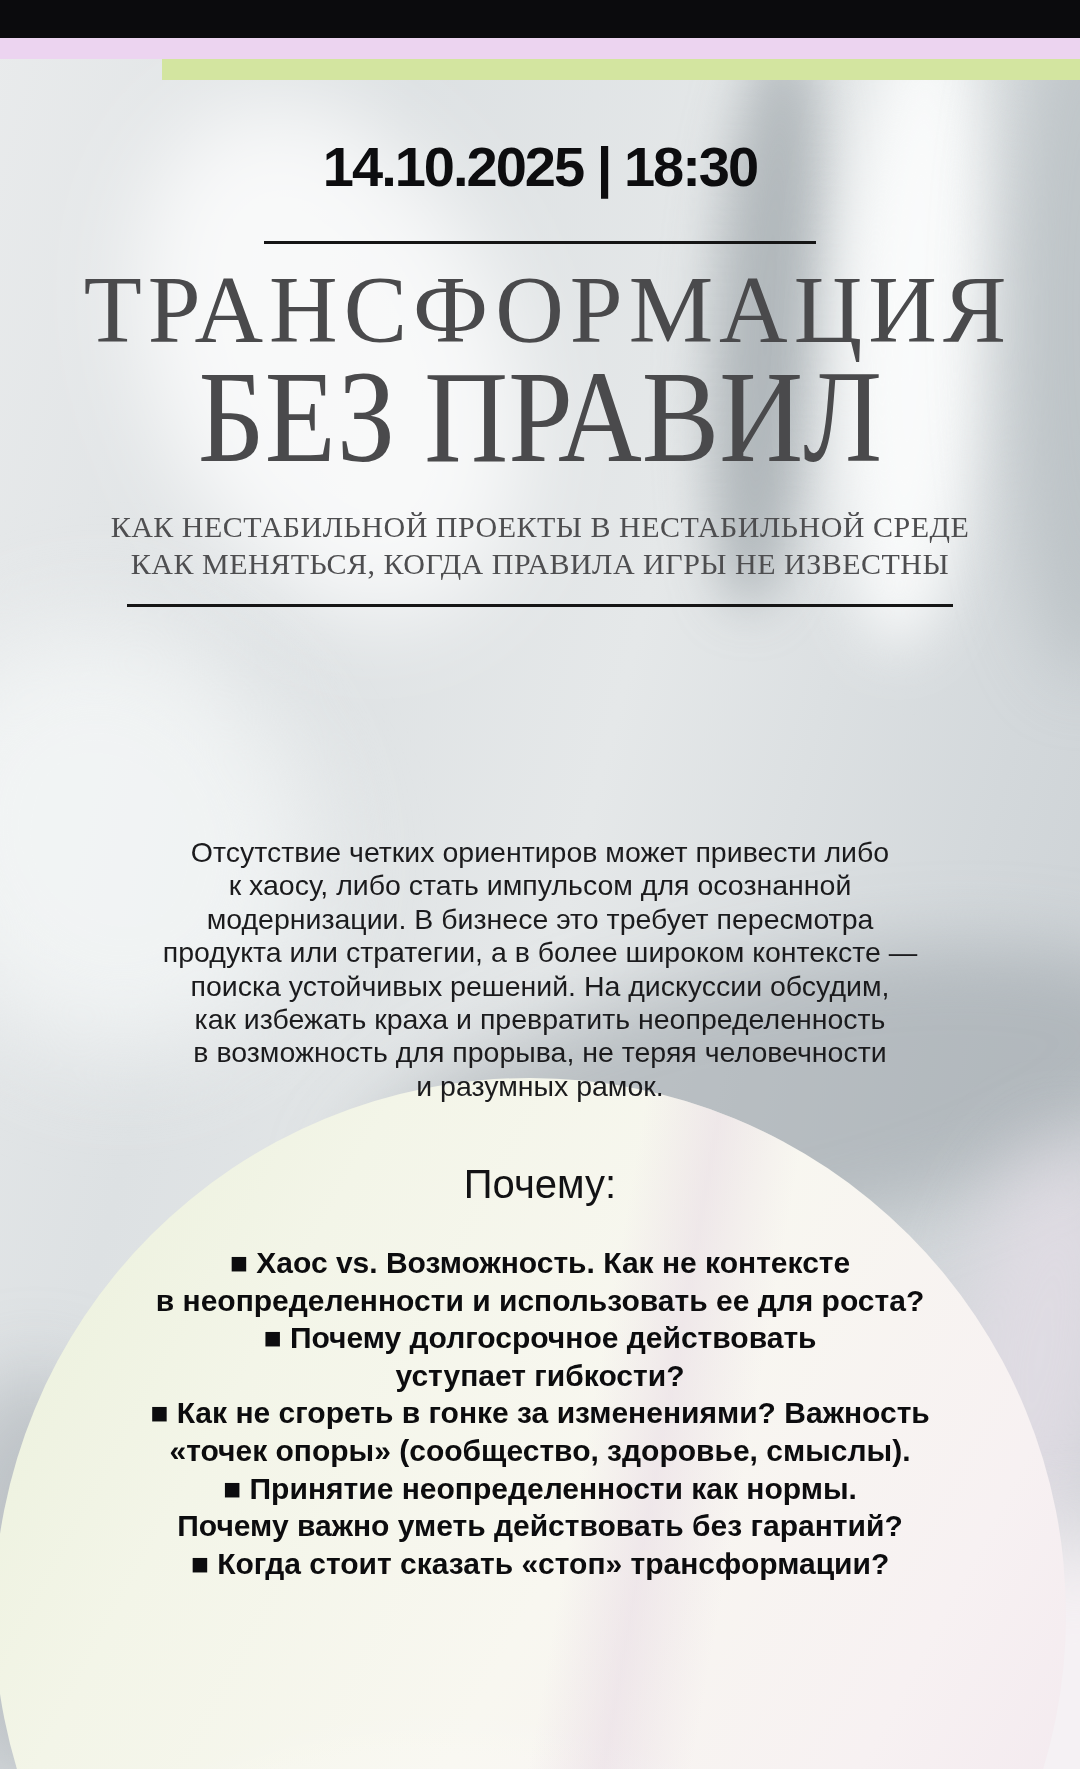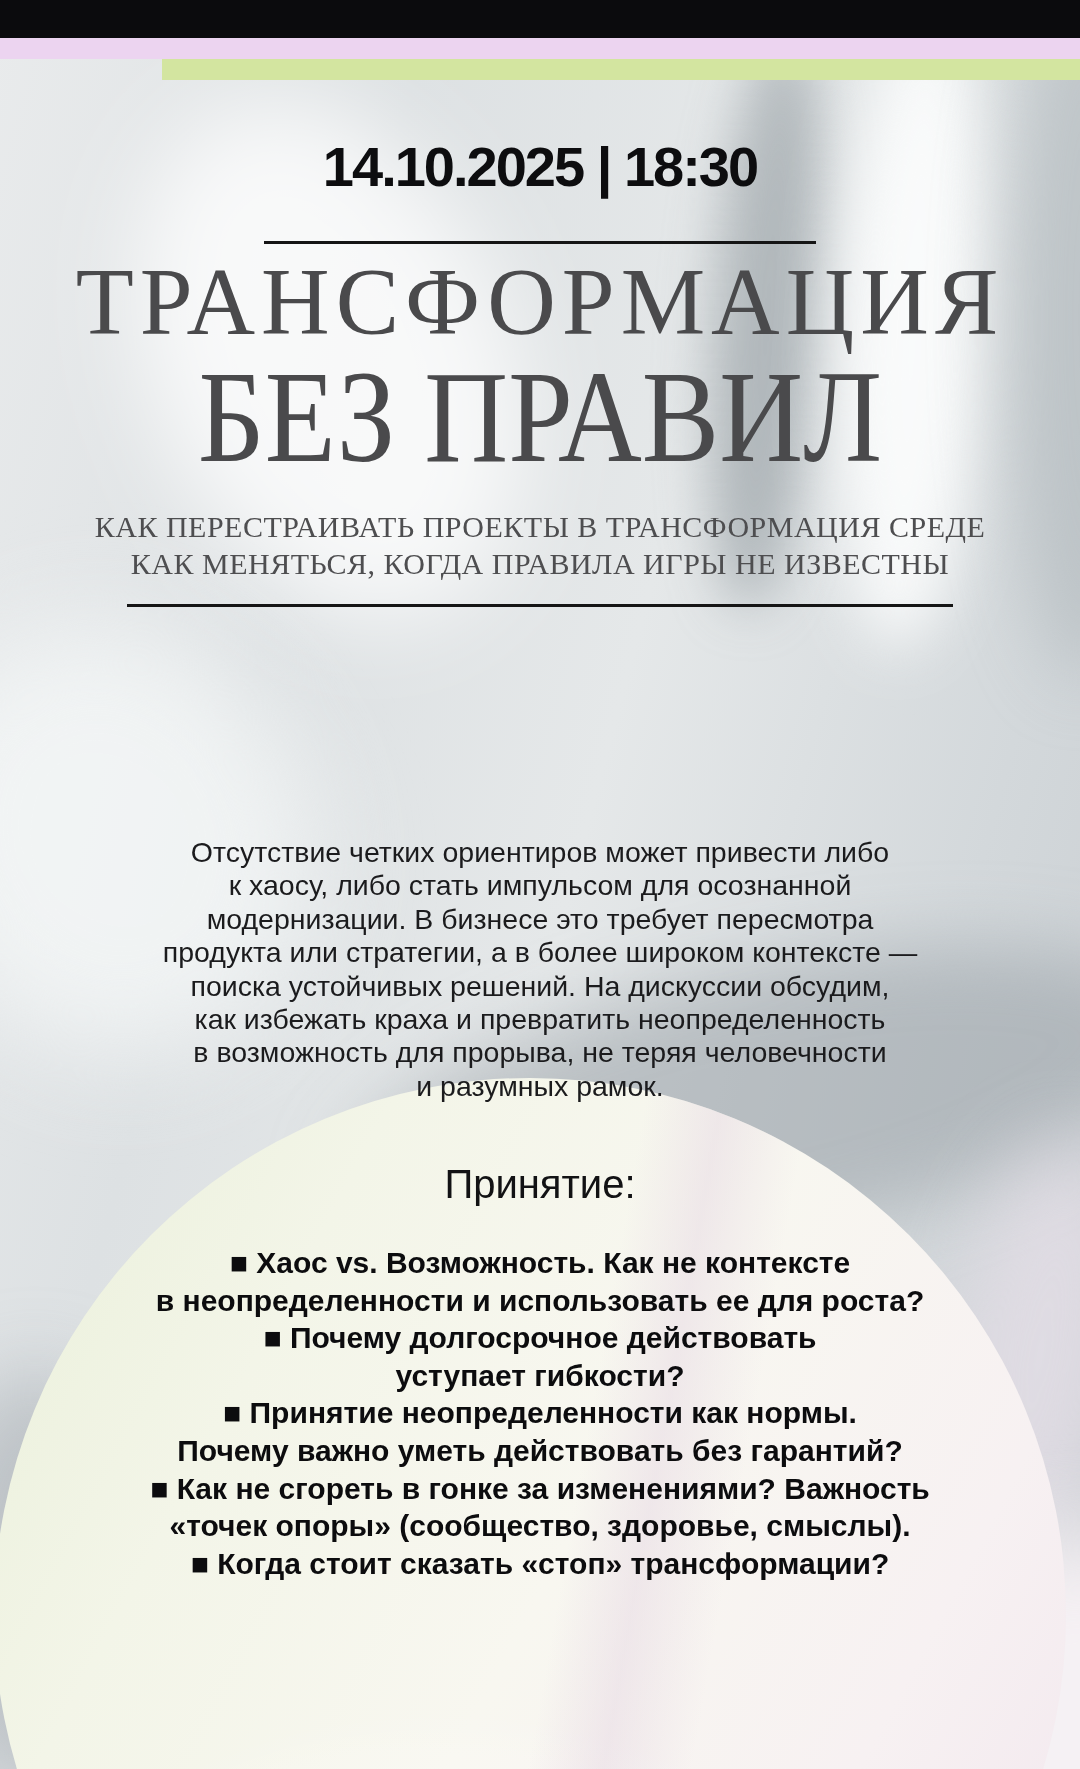--- a/index.html
+++ b/index.html
@@ -94,47 +94,47 @@
   <div class="big-circle"></div>
 
   <div class="bar-black" style="background: rgb(11, 11, 13);"></div>
   <div class="bar-pink" style="background: rgb(236, 212, 240);"></div>
   <div class="bar-green" style="background: rgb(211, 229, 160);"></div>
 
   <div class="blk date">14.10.2025 | 18:30</div>
 
   <div class="divider divider-1"></div>
 
-  <h1 class="blk title-1" style="margin:0">ТРАНСФОРМАЦИЯ</h1>
+  <h1 class="blk title-1" style="margin:8px">ТРАНСФОРМАЦИЯ</h1>
   <h1 class="blk title-2" style="margin:0">БЕЗ ПРАВИЛ</h1>
 
   <div class="blk subtitle">
-    <div>КАК ПЕРЕСТРАИВАТЬ ПРОЕКТЫ В ТРАНСФОРМАЦИЯ СРЕДЕ</div>
+    <div>КАК НЕСТАБИЛЬНОЙ ПРОЕКТЫ В НЕСТАБИЛЬНОЙ СРЕДЕ</div>
     <div>КАК МЕНЯТЬСЯ, КОГДА ПРАВИЛА ИГРЫ НЕ ИЗВЕСТНЫ</div>
   </div>
 
   <div class="divider divider-2"></div>
 
 
   <div class="blk description">Отсутствие четких ориентиров может привести либо
 к хаосу, либо стать импульсом для осознанной
 модернизации. В бизнесе это требует пересмотра
 продукта или стратегии, а в более широком контексте —
 поиска устойчивых решений. На дискуссии обсудим,
 как избежать краха и превратить неопределенность
 в возможность для прорыва, не теряя человечности
 и разумных рамок.</div>
 
-  <div class="blk discuss-heading">Принятие:</div>
+  <div class="blk discuss-heading">Почему:</div>
 
   <div class="blk discussion-list">
       <div class="bullet-item">■ Хаос vs. Возможность. Как не контексте
 в неопределенности и использовать ее для роста?</div>
       <div class="bullet-item">■ Почему долгосрочное действовать
 уступает гибкости?</div>
+      <div class="bullet-item">■ Как не сгореть в гонке за изменениями? Важность
+«точек опоры» (сообщество, здоровье, смыслы).</div>
       <div class="bullet-item">■ Принятие неопределенности как нормы.
 Почему важно уметь действовать без гарантий?</div>
-      <div class="bullet-item">■ Как не сгореть в гонке за изменениями? Важность
-«точек опоры» (сообщество, здоровье, смыслы).</div>
       <div class="bullet-item">■ Когда стоит сказать «стоп» трансформации?</div>
     </div>
 
 </div>
 
 </body></html>

